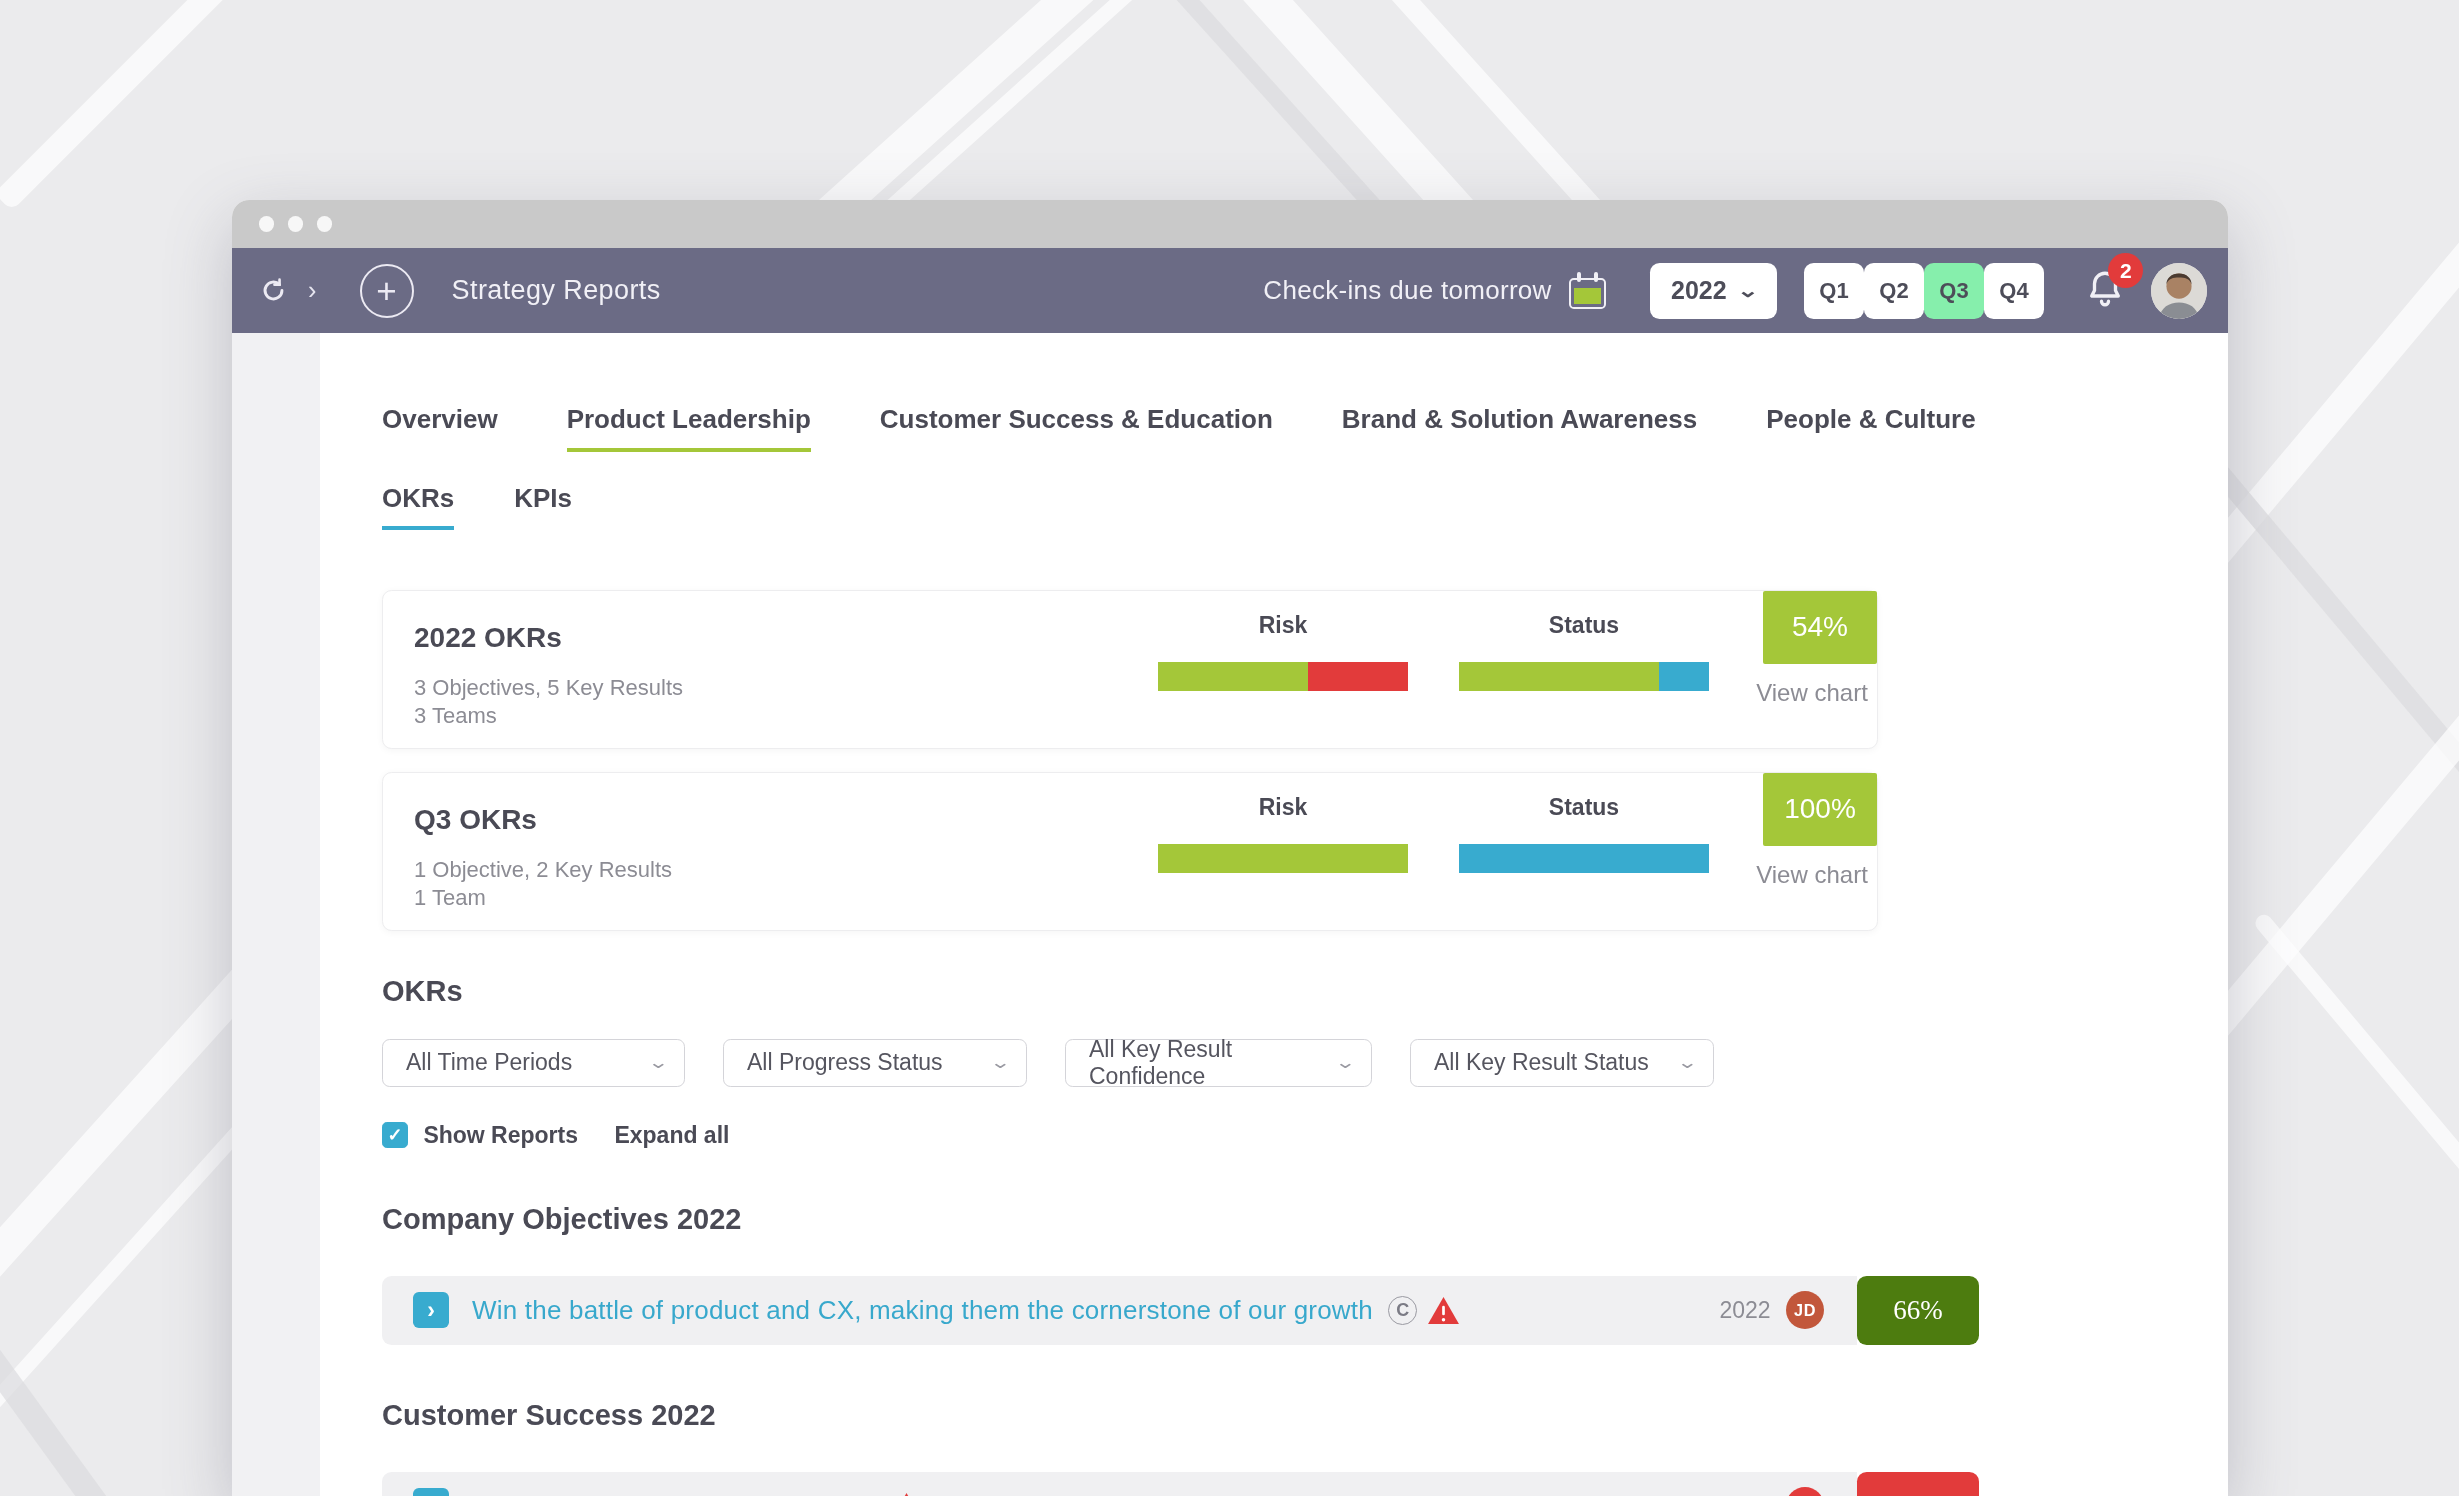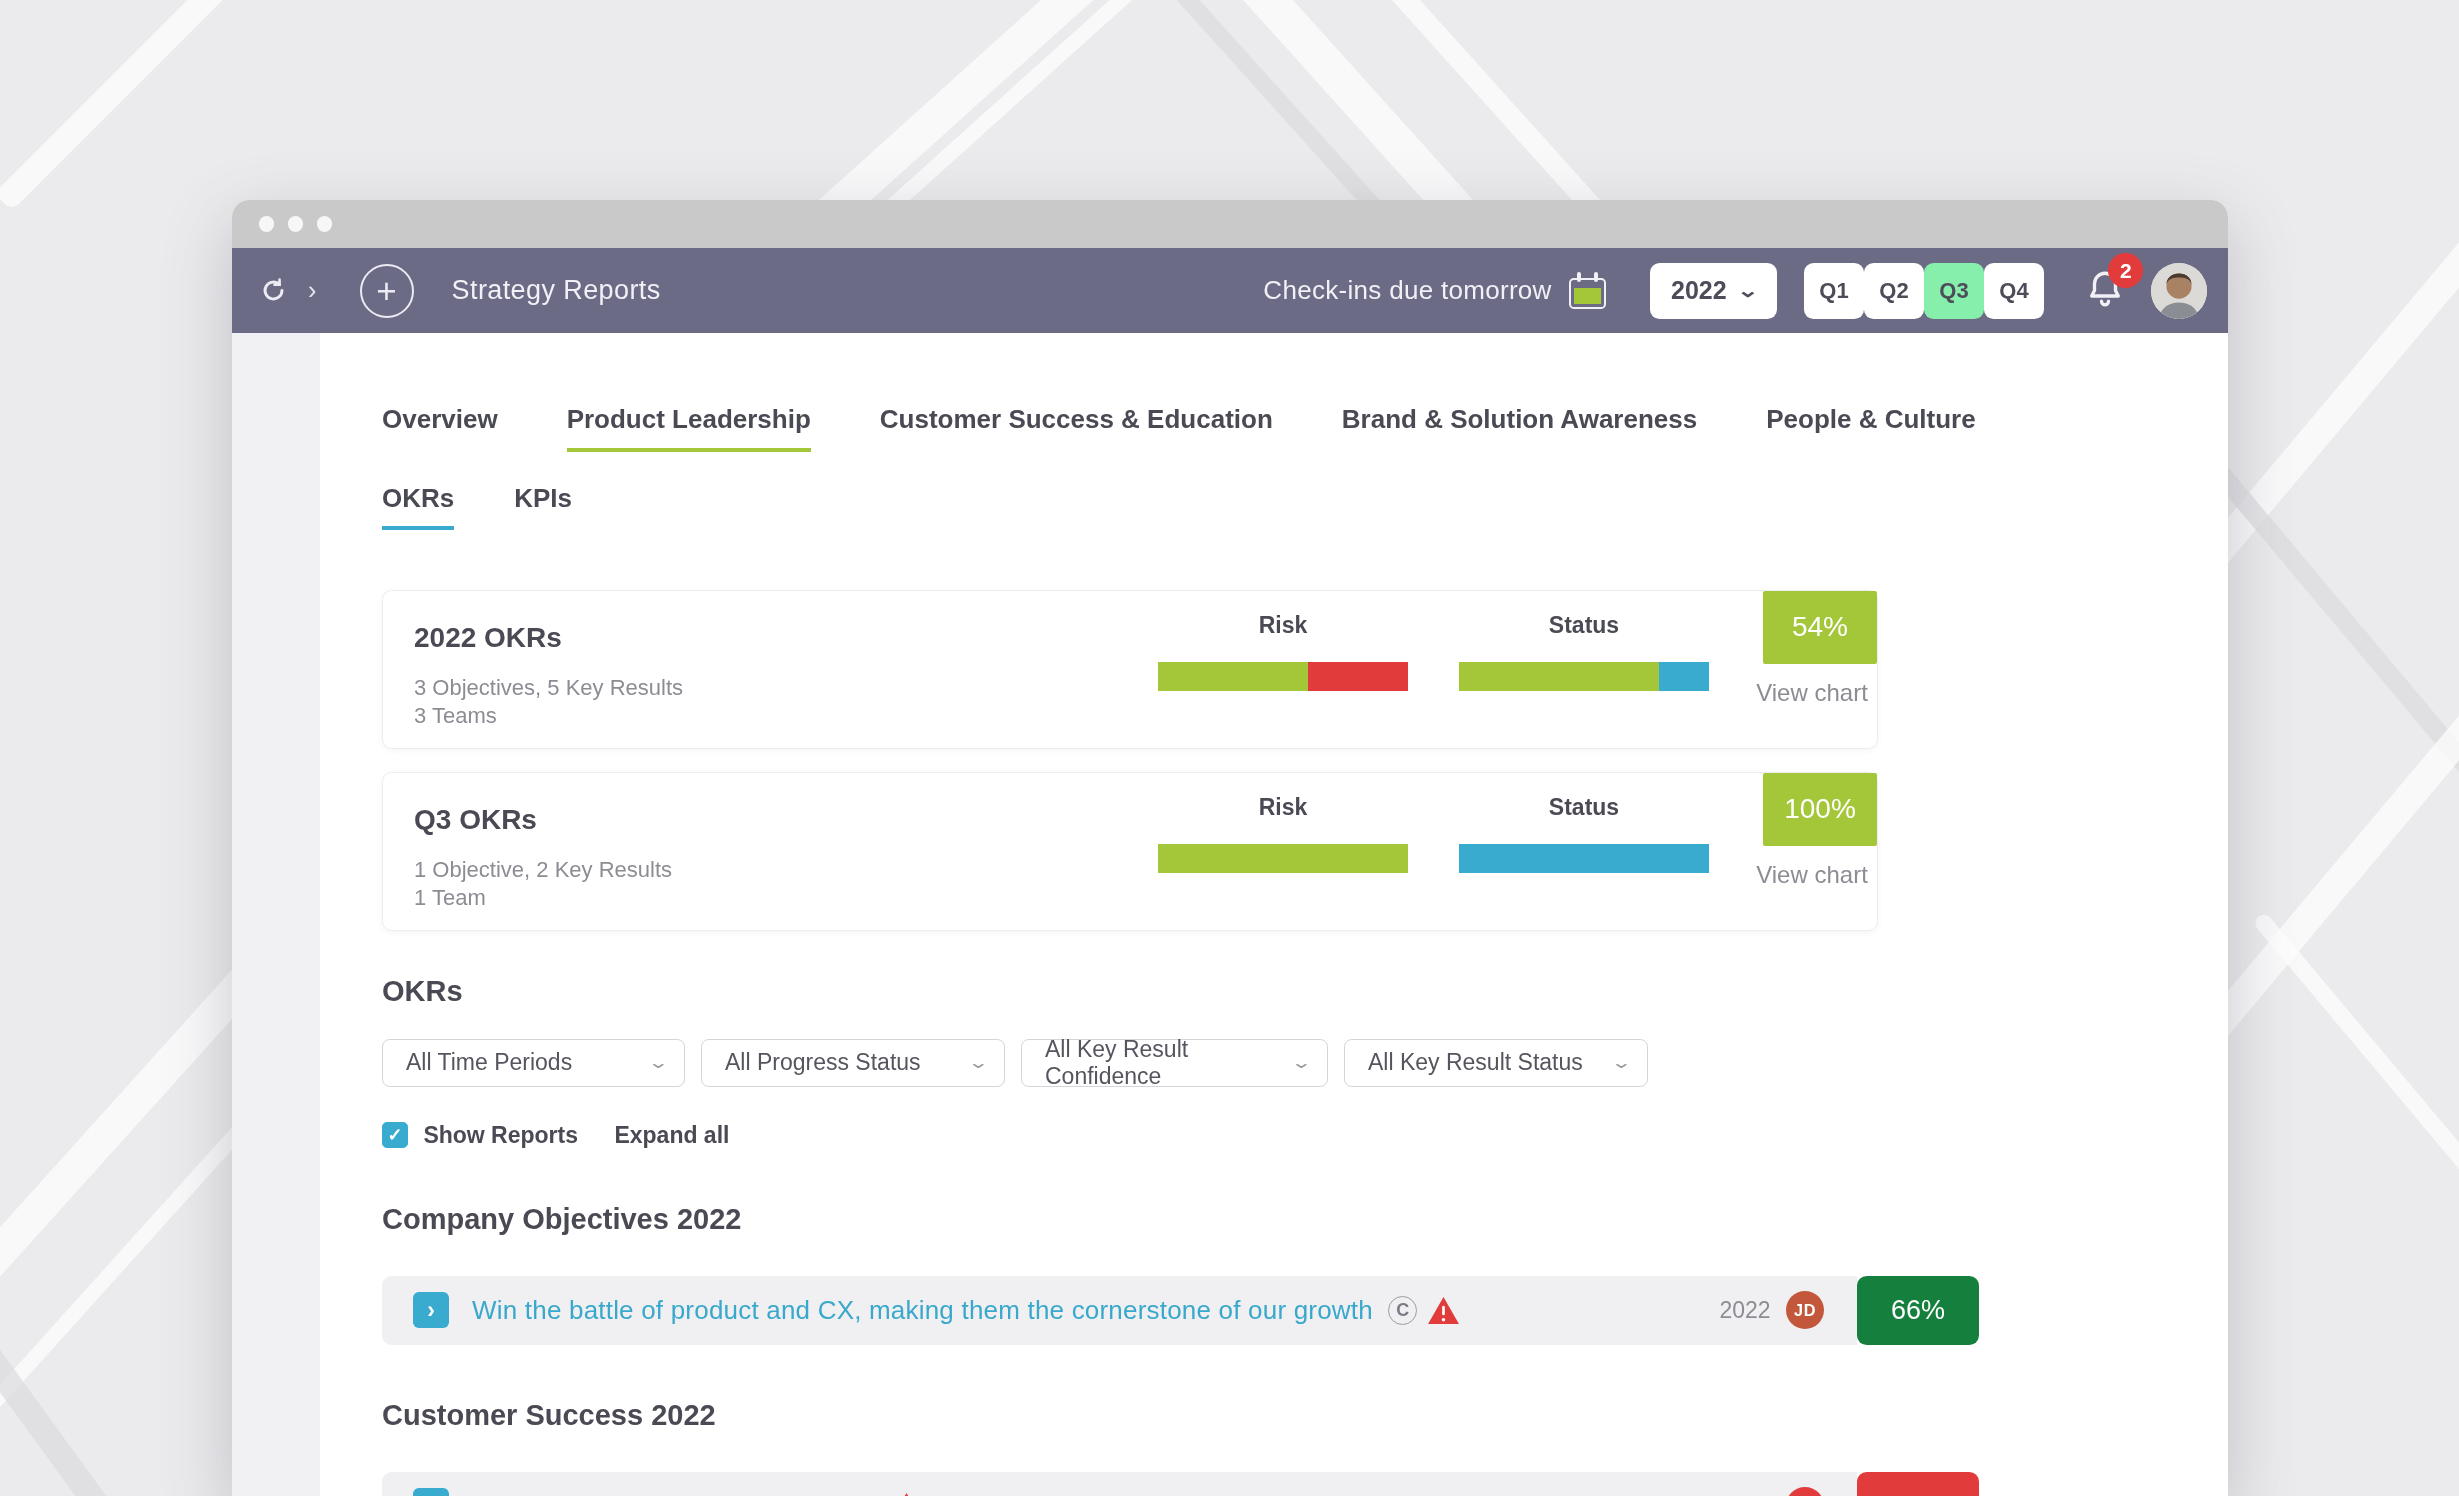--- a/index.html
+++ b/index.html
@@ -97,21 +97,21 @@
   .bar.risk { left:775px; } .bar.status { left:1076px; }
   .bar .seg { height:100%; }
   .sc-badge {
     position:absolute; top:0; right:0; width:114px; height:73px; border-radius:2px;
     display:flex; align-items:center; justify-content:center;
     color:#ffffff; font-size:28px; font-weight:500; cursor:pointer;
   }
   .view-chart { position:absolute; top:88px; right:8px; width:114px; text-align:center; font-size:24px; color:#8c8c94; cursor:pointer; }
   
   .okrs-heading { margin-top:44px; font-size:29px; font-weight:700; color:#4a4a55; }
-  .filters { display:flex; gap:16px; margin-top:31px; }
+  .filters { display:flex; gap:38px; margin-top:31px; }
   .filter {
     height:48px; border:1px solid #d4d4d9; border-radius:7.7px; background:#ffffff;
     display:flex; align-items:center; justify-content:space-between;
     padding:0 19px 0 23px; font-size:23px; color:#55555f; cursor:pointer;
   }
   .filter .chev { color:#9a9aa2; font-size:17.3px; transform:scaleX(1.5); margin-left:13.4px; }
   .f1 { width:303px; } .f2 { width:304px; } .f3 { width:307px; } .f4 { width:304px; }
   .check-row { display:flex; align-items:center; margin-top:35px; gap:15.4px; }
   .checkbox {
     width:26px; height:26px; border-radius:4.8px; border:1.9px solid #38abcf; background:#ffffff;
@@ -319,21 +319,21 @@
             <svg width="33" height="29" viewBox="0 0 34 30">
               <polygon points="17,1 33,29 1,29" fill="#e23b3b"></polygon>
               <rect x="15.6" y="10" width="2.8" height="10" rx="1.4" fill="#ffffff"></rect>
               <circle cx="17" cy="24.5" r="1.8" fill="#ffffff"></circle>
             </svg>
           </span>
           <span class="row-spacer"></span>
           <span class="row-year">2022</span>
           <span class="owner-avatar" style="background: rgb(194, 87, 59);">JD</span>
         </div>
-        <div class="row-badge" style="background: #15803d;">66%</div>
+        <div class="row-badge" style="background: #4d7c0f; font-family: Liberation Serif, serif;">66%</div>
       </div>
 
       <div class="group-heading">Customer Success 2022</div>
       <div class="okr-row">
         <div class="okr-row-main">
           <span class="row-chevron">›</span>
           <span class="row-title">We Need To Widen Product Usage</span>
           <span class="warn">
             <svg width="33" height="29" viewBox="0 0 34 30">
               <polygon points="17,1 33,29 1,29" fill="#e23b3b"></polygon>

